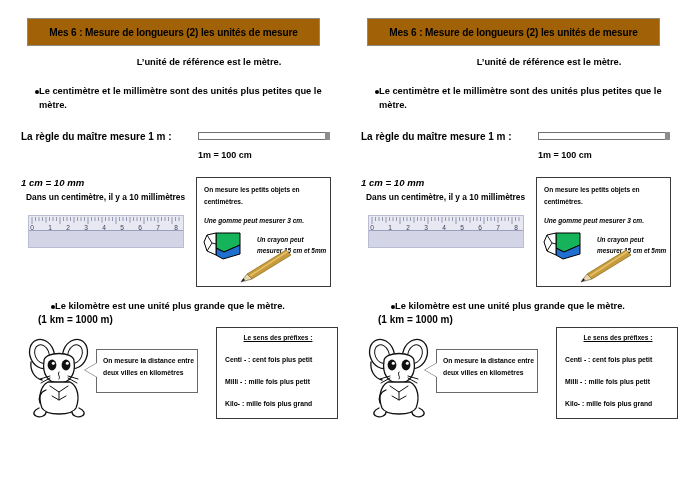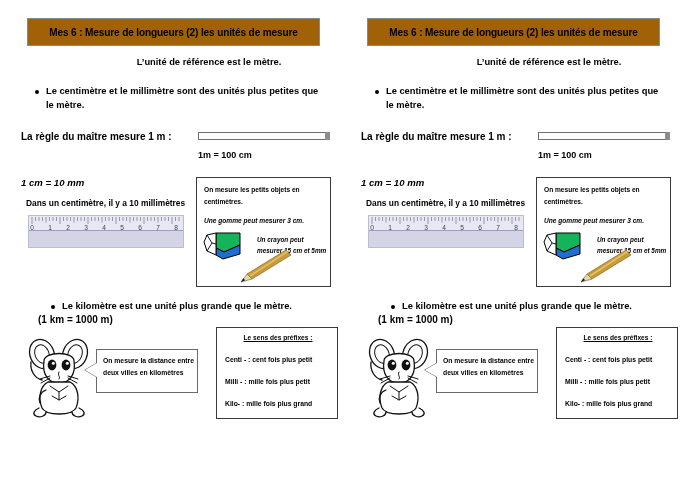--- a/index.html
+++ b/index.html
@@ -30,21 +30,21 @@
     letter-spacing: -0.15px;
     white-space: nowrap;
   }
 
   
   .ref-line {
     position: absolute; left: 0; top: 57px; width: 340px;
     text-align: center; font-size: 9.3px; font-weight: bold; margin-left: 39px;
   }
   .bullet-row {
-    position: absolute; display: flex; gap: 7px;
+    position: absolute; display: flex; 
     font-size: 9.3px; font-weight: bold; line-height: 13.5px;
   }
   .bullet-dot {
     width: 4px; height: 4px; border-radius: 50%;
     background: #000; flex: 0 0 4px; margin-top: 5px;
   }
   .b1 { left: 35px; top: 85px; width: 292px; }
   .b2 { left: 51px; top: 300px; width: 292px; text-align: right; }
 
   .rule-label {
@@ -63,21 +63,21 @@
   .meter-caption {
     position: absolute; left: 198px; top: 150px; width: 140px;
     text-align: left; font-size: 9px; font-weight: bold;
   }
 
   .cm-eq {
     position: absolute; left: 21px; top: 177px;
     font-size: 9.6px; font-weight: bold; font-style: italic;
   }
   .cm-sub {
-    position: absolute; left: 26px; top: 198px;
+    position: absolute; left: 26px; top: 192px;
     font-size: 8.4px; font-weight: bold; white-space: nowrap;
   }
   .km-sub {
     position: absolute; left: 38px; top: 314px;
     font-size: 10px; font-weight: bold;
   }
 
   
   .ruler {
     position: absolute; left: 28px; top: 215px;

